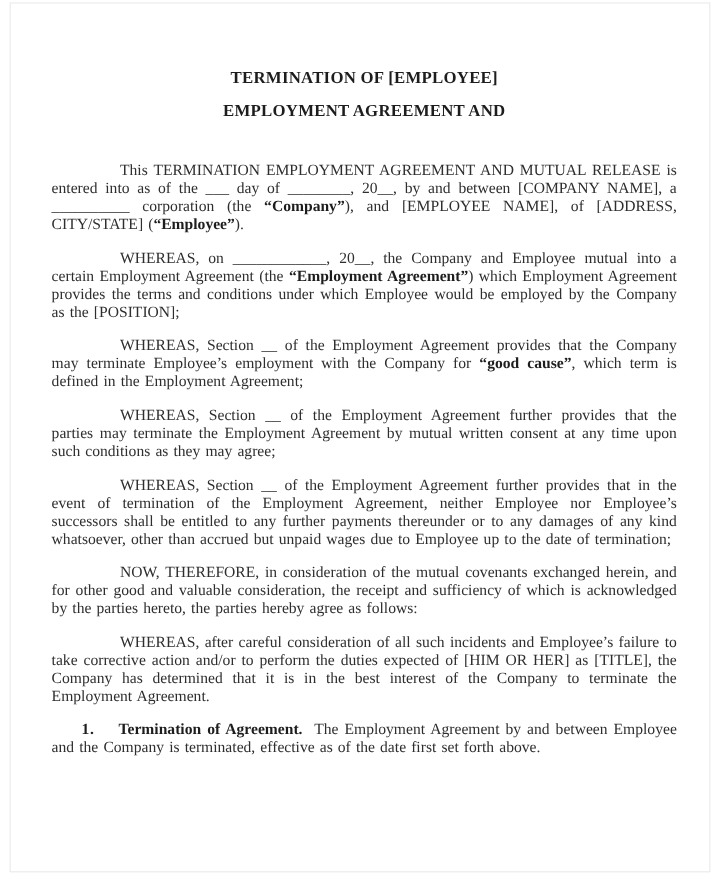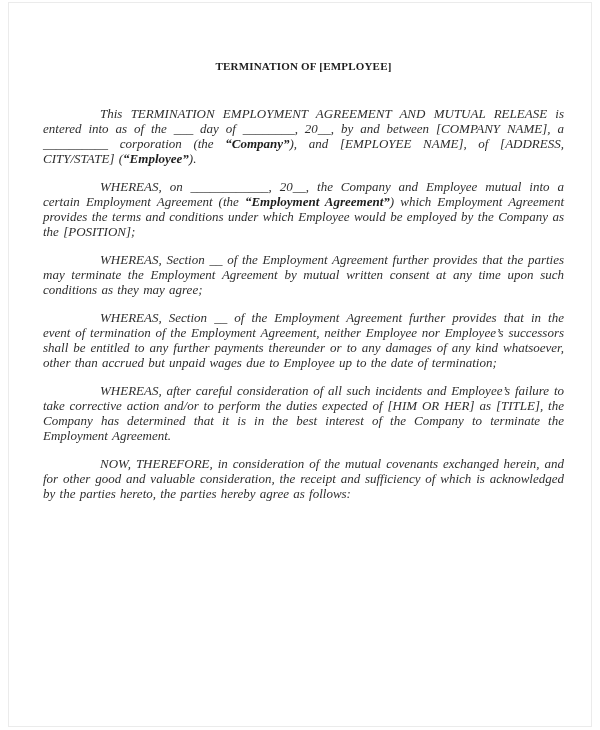--- a/index.html
+++ b/index.html
@@ -24,50 +24,52 @@
     top: 0;
   }
   .title-block {
     margin-top: 52px;
     margin-bottom: 26px;
     text-align: center;
     color: #1d1d1d;
   }
   .title-line {
     font-weight: bold;
-    font-size: 11px;
+    font-size: 14px;
     line-height: 28px;
     letter-spacing: 0.2px;
   }
   .para {
     font-size: 13px;
     line-height: 15px;
     text-align: justify;
     text-indent: 57px;
     margin-bottom: 13px;
     word-spacing: 1px;
-    font-style: italic;
   }
   .para.numbered {
     text-indent: 25px;
   }
   .para b { color: #1d1d1d; }
   .clause-num { letter-spacing: 0.5px; }
   .num-gap { display: inline-block; width: 20px; }
 </style>
 </head>
 <body>
 
 <div class="page-edge"></div>
 
 <div class="doc">
   <div class="title-block">
     <div class="title-line">TERMINATION OF [EMPLOYEE]</div>
+    <div class="title-line">EMPLOYMENT AGREEMENT AND</div>
   </div>
   <div>
       <p class="para"><span>This TERMINATION EMPLOYMENT AGREEMENT AND MUTUAL RELEASE is entered into as of the ___ day of ________, 20__, by and between [COMPANY NAME], a __________ corporation (the </span><b>“Company”</b><span>), and [EMPLOYEE NAME], of [ADDRESS, CITY/STATE] (</span><b>“Employee”</b><span>).</span></p>
       <p class="para"><span>WHEREAS, on ____________, 20__, the Company and Employee mutual into a certain Employment Agreement (the </span><b>“Employment Agreement”</b><span>) which Employment Agreement provides the terms and conditions under which Employee would be employed by the Company as the [POSITION];</span></p>
+      <p class="para"><span>WHEREAS, Section __ of the Employment Agreement provides that the Company may terminate Employee’s employment with the Company for </span><b>“good cause”</b><span>, which term is defined in the Employment Agreement;</span></p>
       <p class="para"><span>WHEREAS, Section __ of the Employment Agreement further provides that the parties may terminate the Employment Agreement by mutual written consent at any time upon such conditions as they may agree;</span></p>
       <p class="para"><span>WHEREAS, Section __ of the Employment Agreement further provides that in the event of termination of the Employment Agreement, neither Employee nor Employee’s successors shall be entitled to any further payments thereunder or to any damages of any kind whatsoever, other than accrued but unpaid wages due to Employee up to the date of termination;</span></p>
+      <p class="para"><span>NOW, THEREFORE, in consideration of the mutual covenants exchanged herein, and for other good and valuable consideration, the receipt and sufficiency of which is acknowledged by the parties hereto, the parties hereby agree as follows:</span></p>
       <p class="para"><span>WHEREAS, after careful consideration of all such incidents and Employee’s failure to take corrective action and/or to perform the duties expected of [HIM OR HER] as [TITLE], the Company has determined that it is in the best interest of the Company to terminate the Employment Agreement.</span></p>
-      <p class="para"><span>NOW, THEREFORE, in consideration of the mutual covenants exchanged herein, and for other good and valuable consideration, the receipt and sufficiency of which is acknowledged by the parties hereto, the parties hereby agree as follows:</span></p>
+      <p class="para numbered"><b class="clause-num">1.</b><span class="num-gap"></span><b>Termination of Agreement.</b><span>&nbsp; The Employment Agreement by and between Employee and the Company is terminated, effective as of the date first set forth above.</span></p>
     </div>
 </div>
 
 </body></html>

